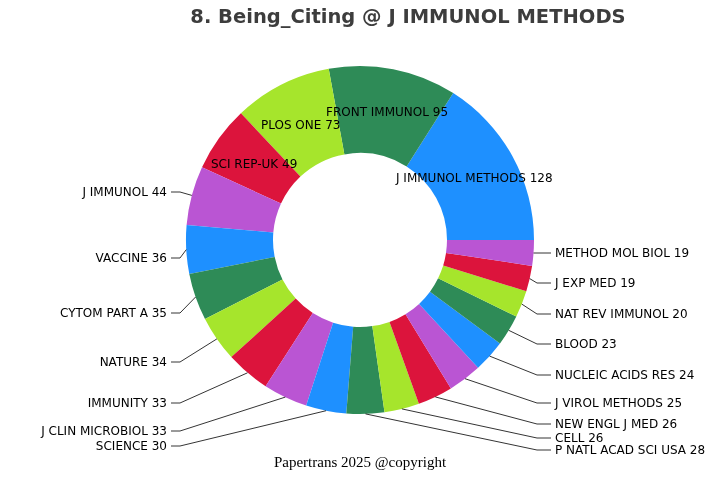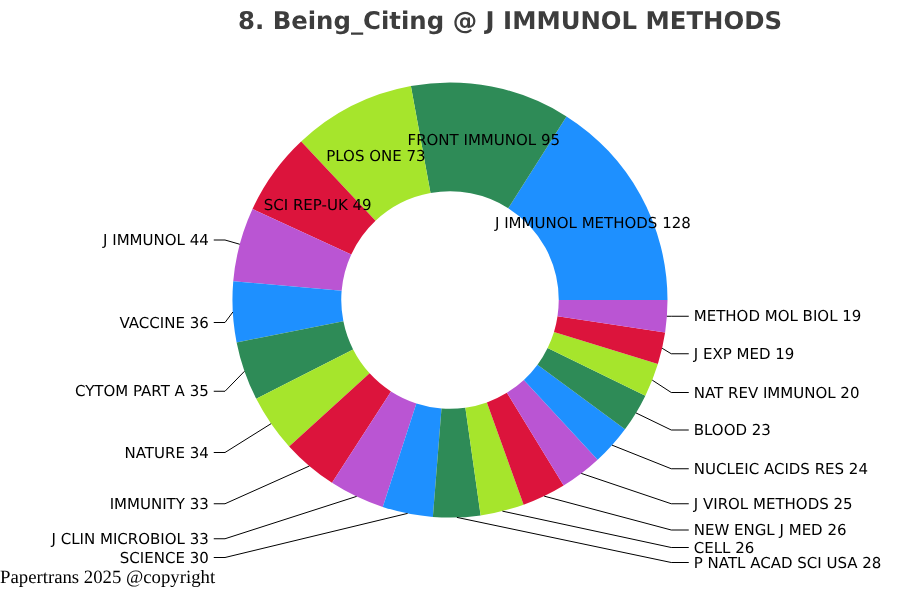--- a/index.html
+++ b/index.html
@@ -1,20 +1,20 @@
 <!DOCTYPE html>
 <html><head>
 <meta charset="utf-8">
 <style>
   html,body{margin:0;padding:0;background:#ffffff;}
   .page{position:relative;width:720px;height:480px;background:#ffffff;overflow:hidden;
         font-family:"DejaVu Sans", "Liberation Sans", sans-serif;}
   .chart-title{position:absolute;left:0;top:5px;width:720px;text-align:center;
         font-size:19.5px;font-weight:bold;color:#3d3d3d;letter-spacing:0px;margin-left:48px;}
-  .chart-footer{position:absolute;left:0;top:454px;width:720px;text-align:left;
+  .chart-footer{position:absolute;left:0;top:454px;width:720px;text-align:center;
         font-family:"Liberation Serif", "DejaVu Serif", serif;
         font-size:15px;color:#000000;}
   svg.donut{position:absolute;left:0;top:0;}
   svg.donut text{font-family:"DejaVu Sans", "Liberation Sans", sans-serif;
         font-size:12px;fill:#000000;}
   svg.donut polyline{fill:none;stroke:#000000;stroke-width:0.8;}
 </style>
 </head>
 <body>
 

